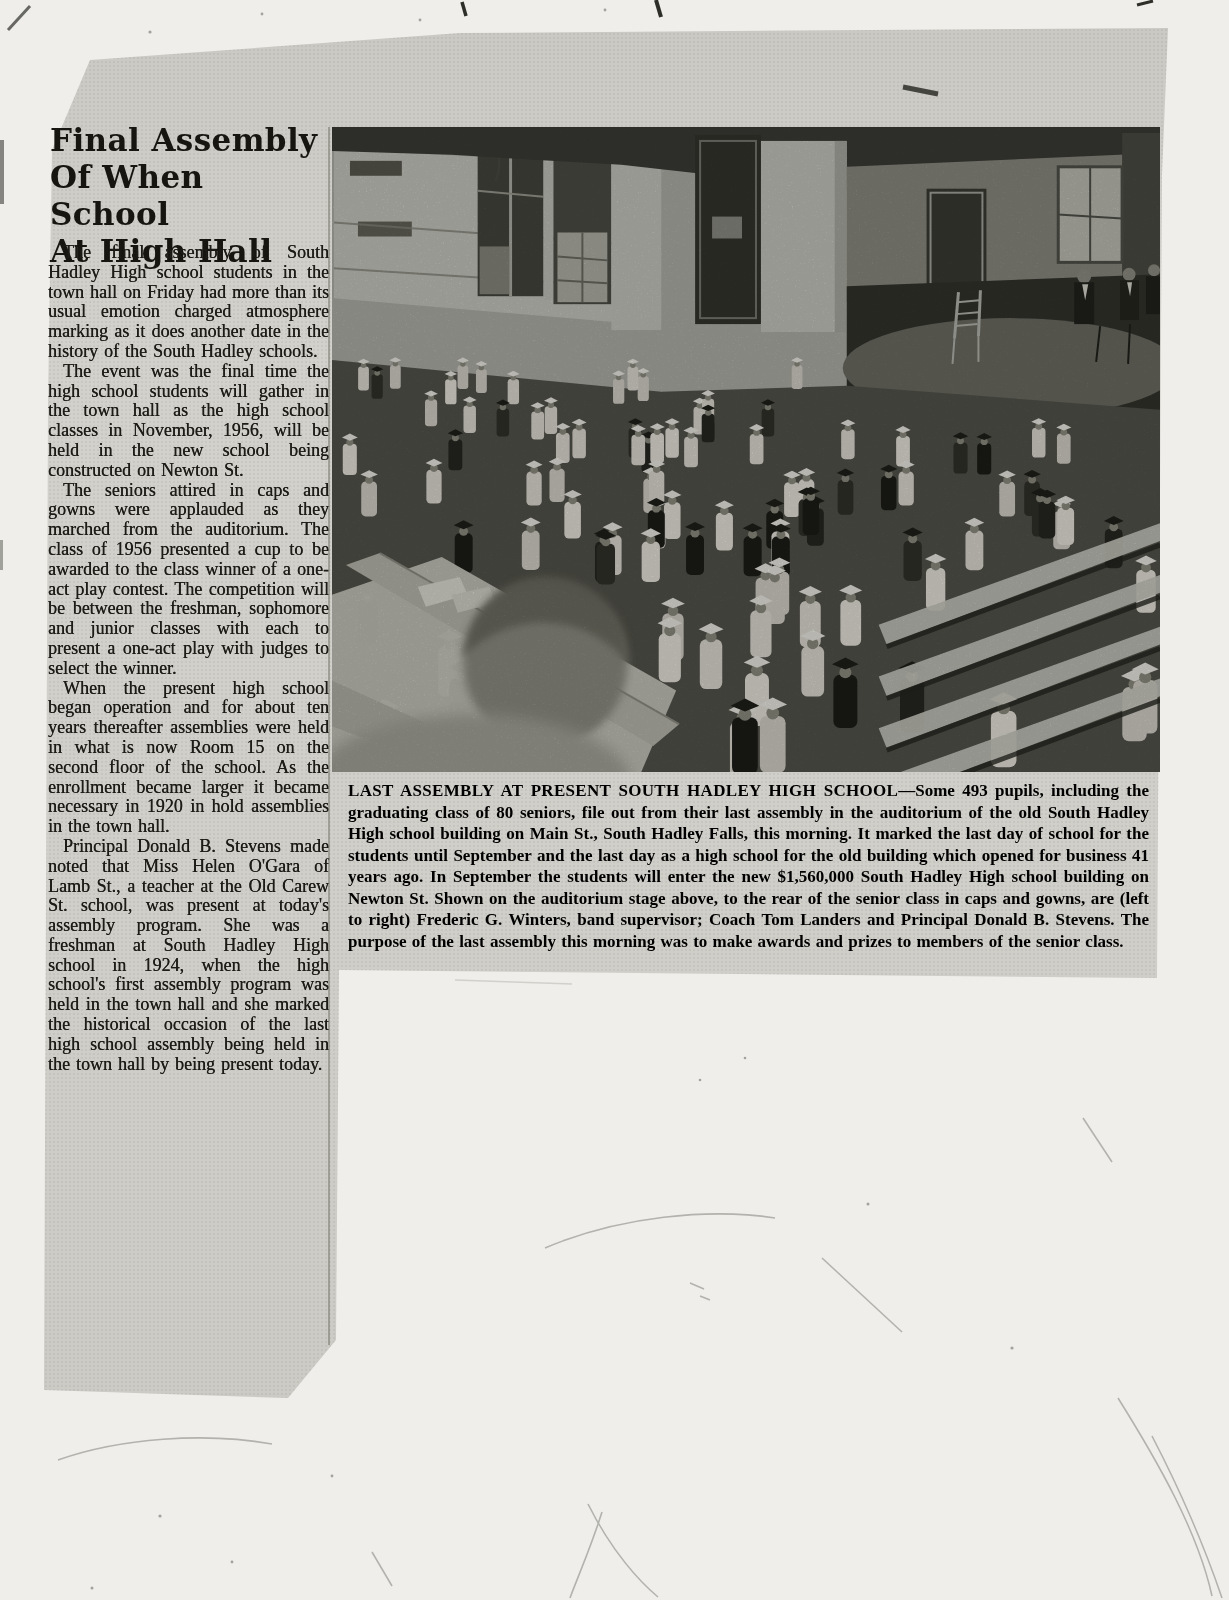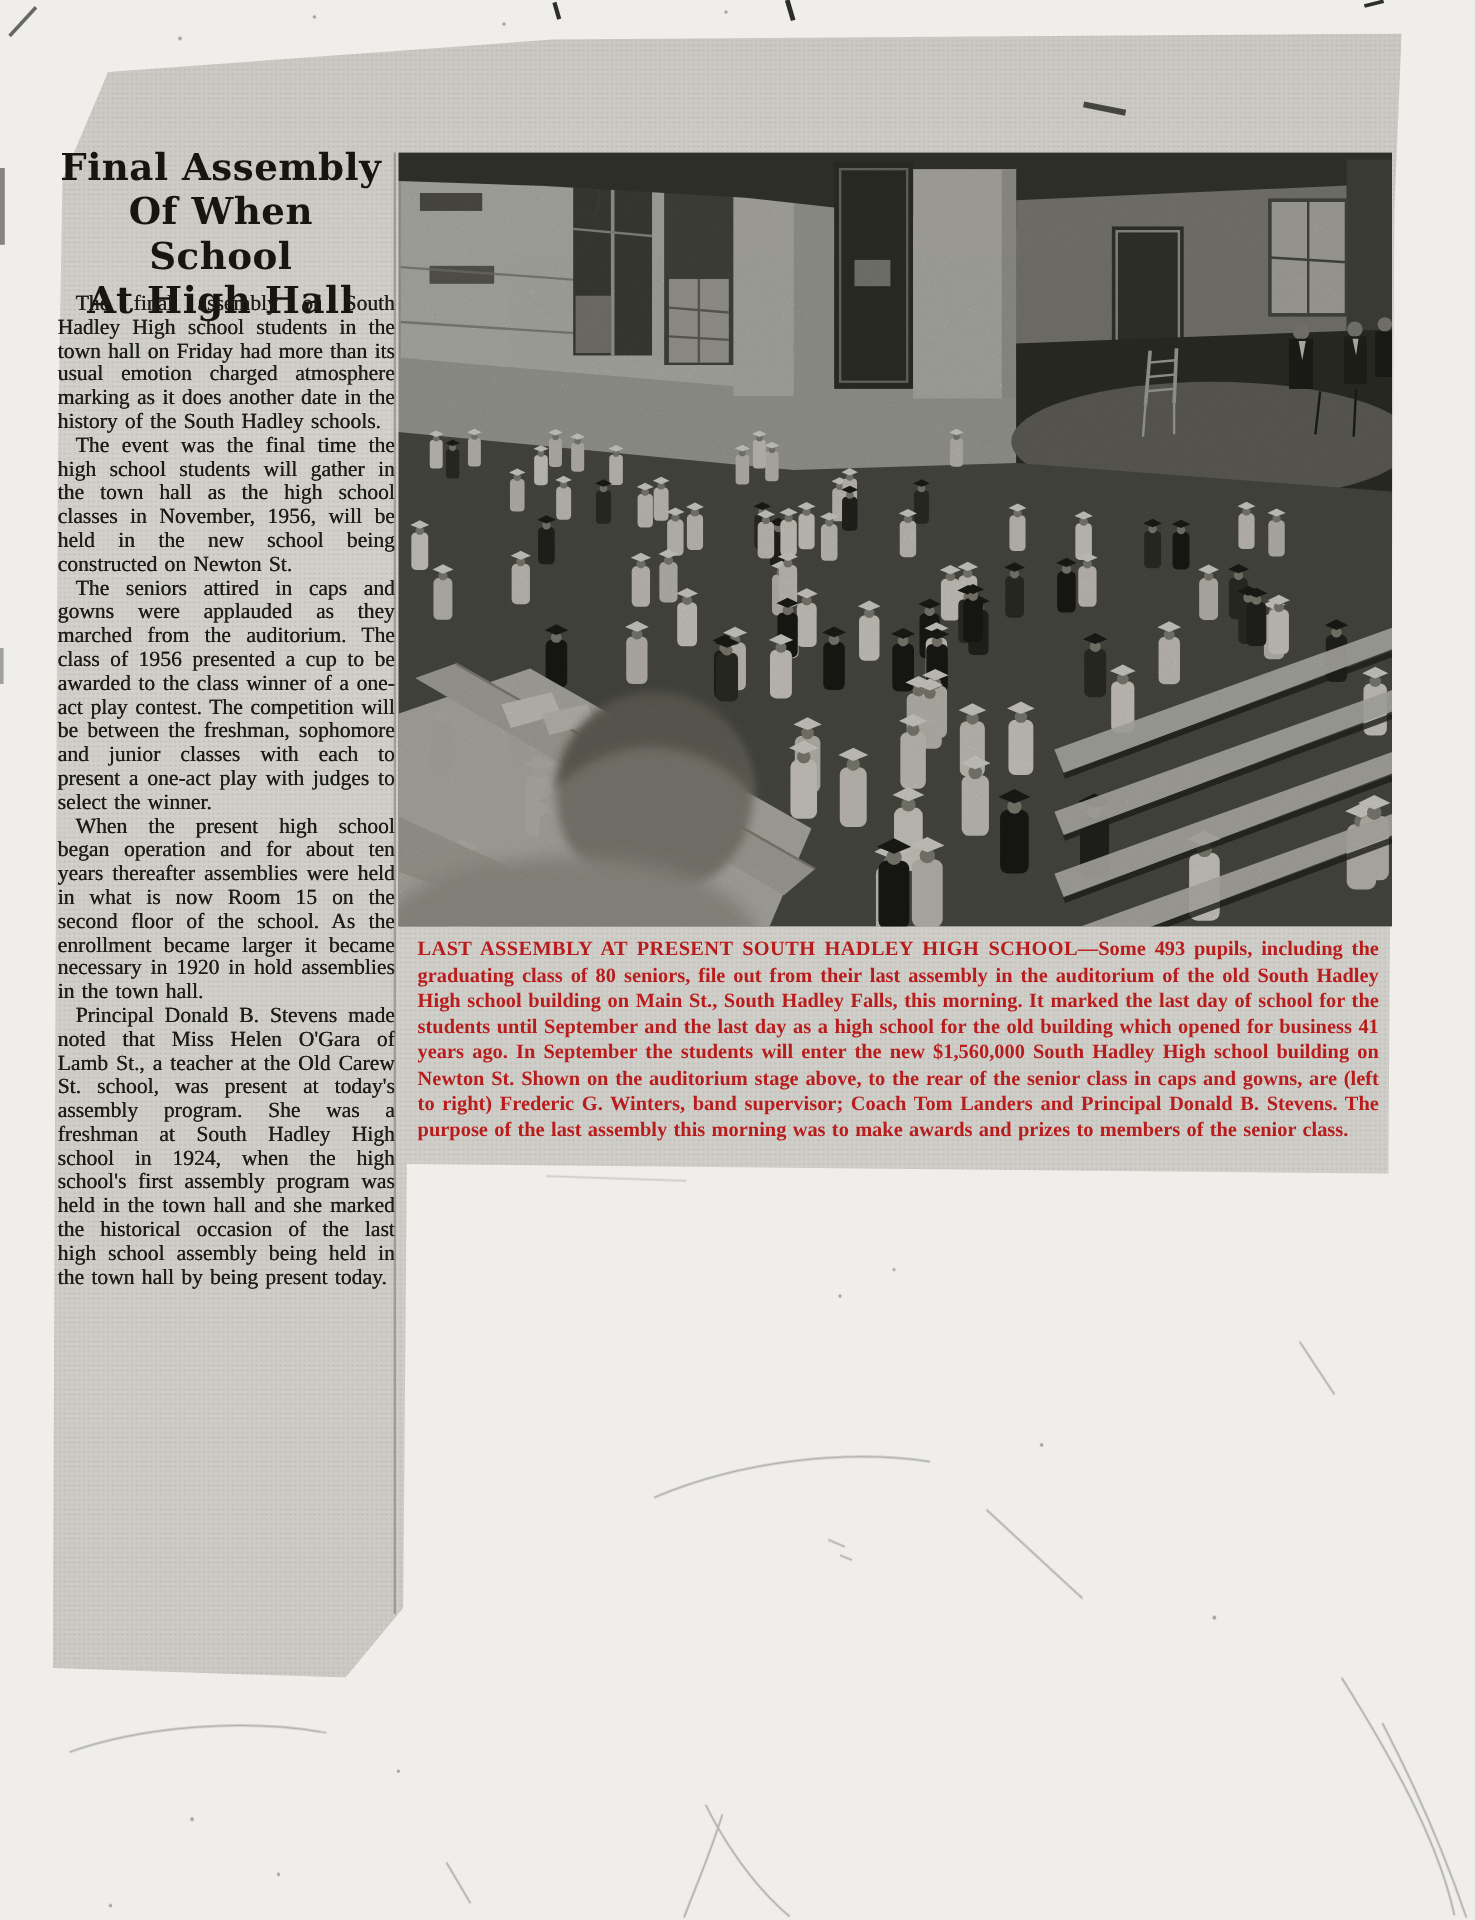--- a/index.html
+++ b/index.html
@@ -8,28 +8,28 @@
   
   .clipping{position:absolute;inset:0;
     background:linear-gradient(180deg,#c9c8c2 0%,#d2d1cb 22%,#cfcec8 60%,#cac9c3 100%);
     clip-path:polygon(90px 60px,460px 33px,1168px 28px,1162px 175px,1157px 978px,740px 974px,
                       339px 970px,336px 1340px,288px 1398px,44px 1390px,48px 400px,52px 150px);}
   .clipping::after{content:"";position:absolute;inset:0;
     background-image:radial-gradient(rgba(35,35,30,.06) 1px,transparent 1.3px);
     background-size:4px 4px;}
   .headline{position:absolute;left:50px;top:122px;width:268px;
     font-family:"DejaVu Serif", serif;font-weight:700;font-size:31px;line-height:37px;
-    color:#16150f;letter-spacing:.4px;text-align:center;}
+    color:#16150f;letter-spacing:.4px;}
   .article{position:absolute;left:48px;top:243px;width:281px;color:#1d1c17;
     font-size:18px;line-height:19.8px;text-align:justify;}
   .article p{margin:0;text-indent:15px;word-spacing:1.5px;text-shadow:.25px 0 0 currentColor;}
   .col-rule{position:absolute;left:328px;top:127px;width:1.5px;height:1218px;
     background:#6f6f66;opacity:.5;}
   .photo{position:absolute;left:332px;top:127px;width:828px;height:645px;display:block;}
-  .caption{position:absolute;left:348px;top:780px;width:801px;color:#b91c1c;
+  .caption{position:absolute;left:348px;top:780px;width:801px;color:#000000;
     font-size:17px;line-height:21.5px;text-align:justify;font-weight:700;word-spacing:1px;}
   .cap-lead{letter-spacing:.3px;}
   .marks{position:absolute;inset:0;pointer-events:none;}
 </style>
 </head>
 <body>
 
 <div class="page">
 
   <div class="clipping"></div>

